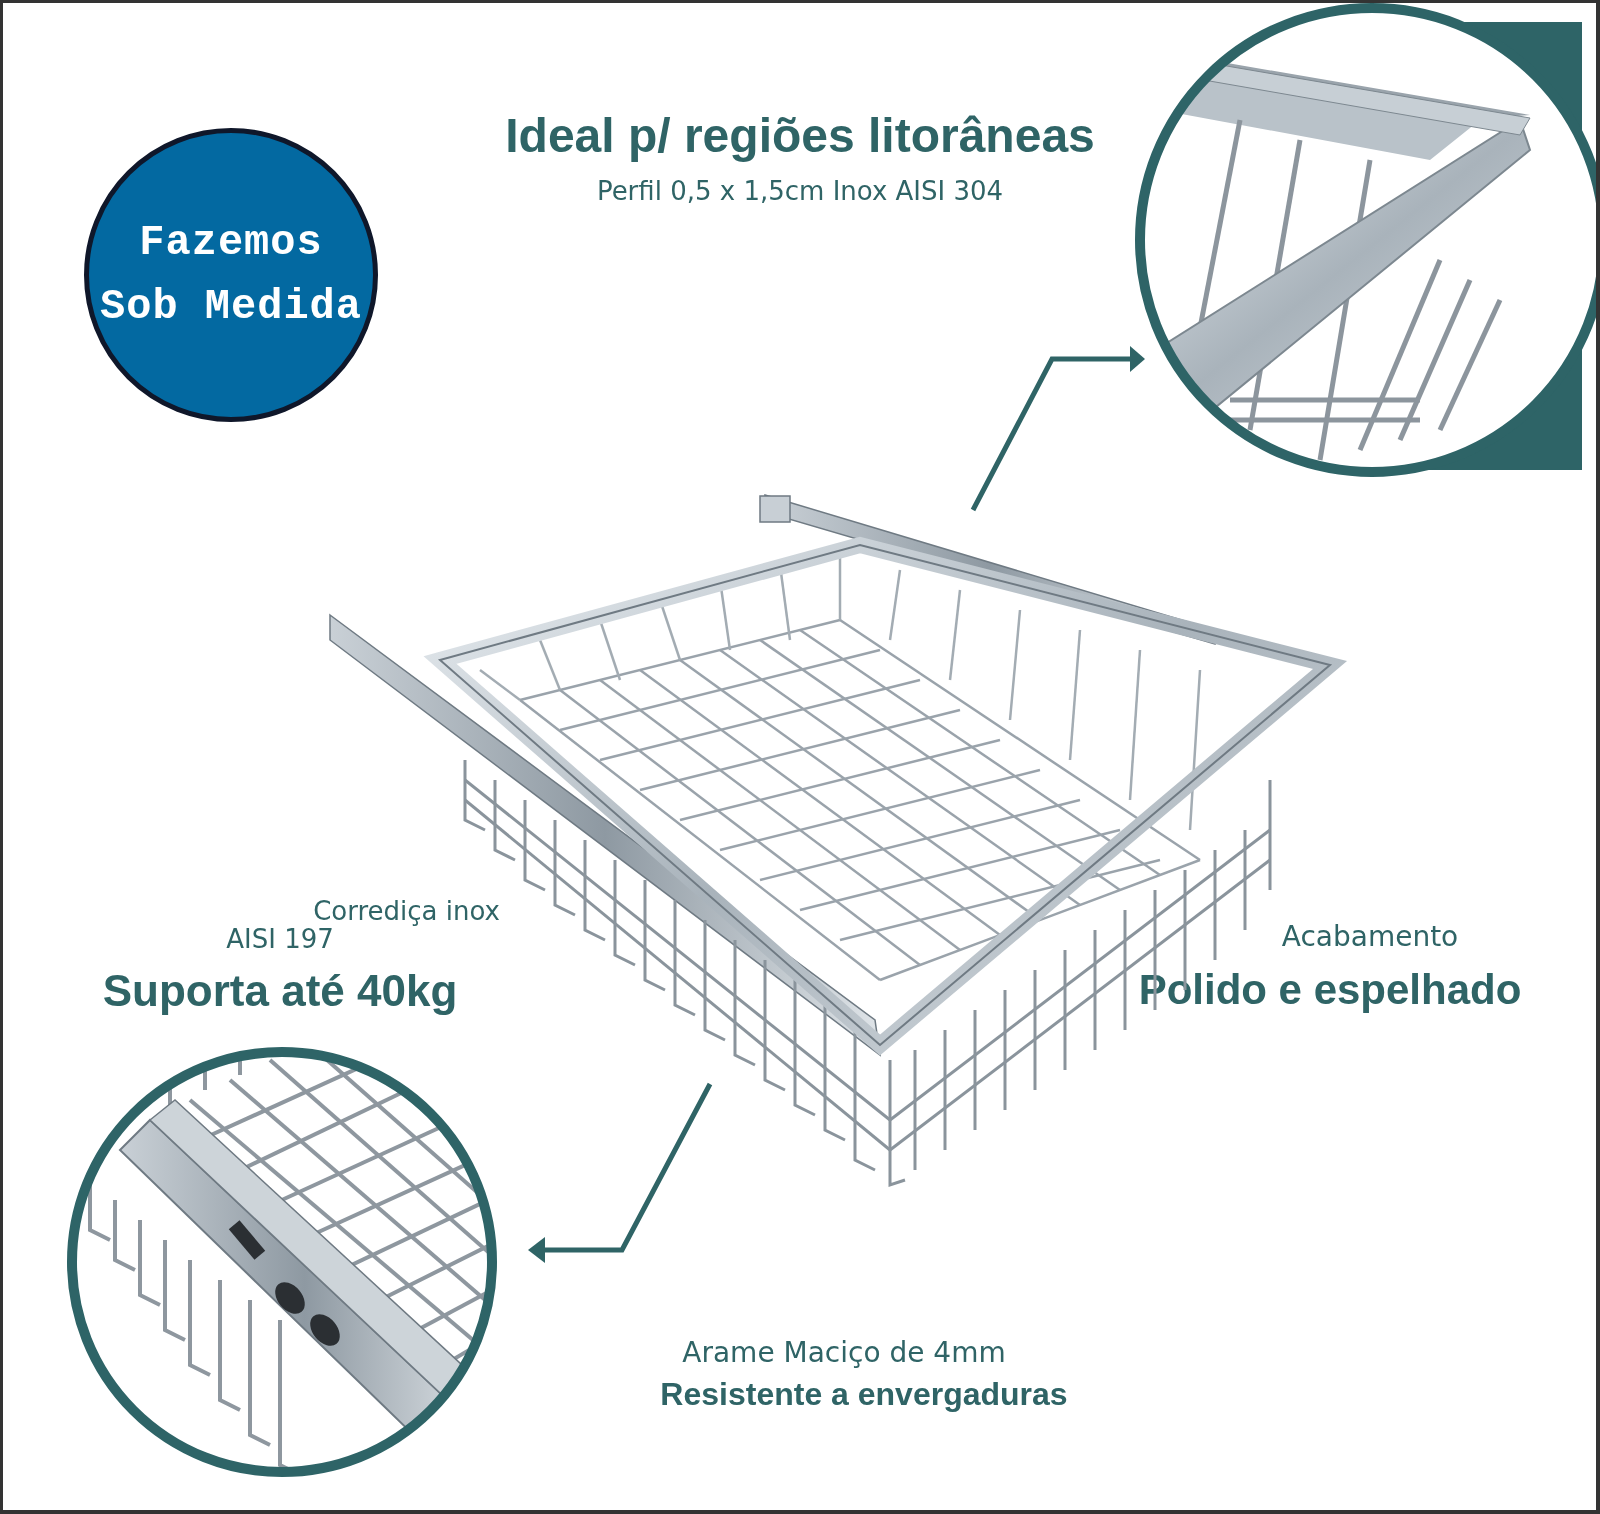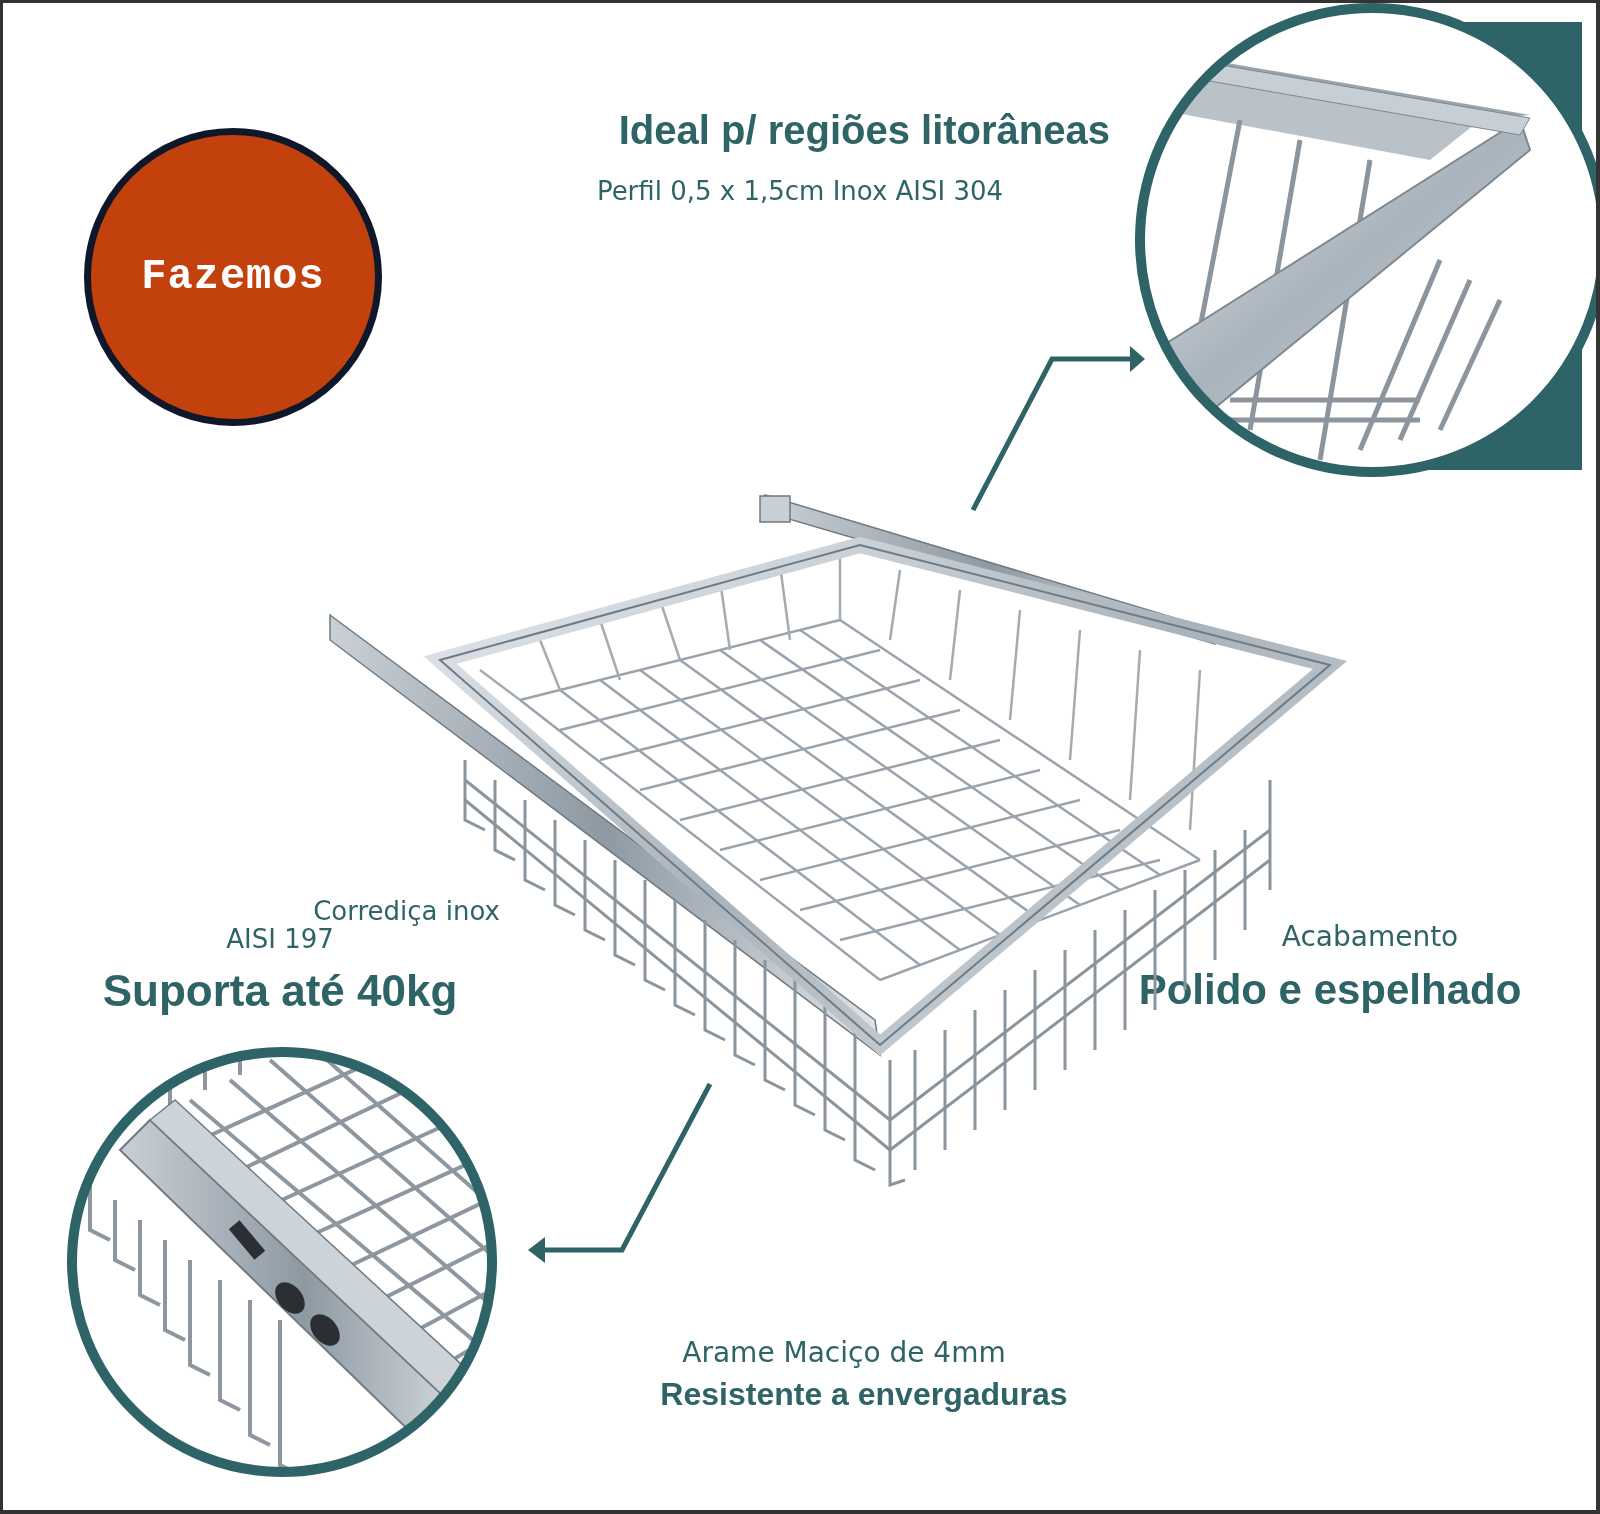--- a/index.html
+++ b/index.html
@@ -1,44 +1,45 @@
 <!DOCTYPE html>
 <html><head>
 <meta charset="utf-8">
 <style>
   html, body { margin: 0; padding: 0; }
   body { width: 1600px; height: 1514px; background: #ffffff; position: relative; overflow: hidden; font-family: "Liberation Sans", sans-serif; }
   .frame { position: absolute; left: 0; top: 0; width: 1600px; height: 1514px; box-sizing: border-box;
            border-top: 3px solid #333333; border-left: 3px solid #333333; border-right: 4px solid #333333; border-bottom: 4px solid #333333; pointer-events: none; z-index: 10; }
   .badge { position: absolute; left: 84px; top: 128px; width: 284px; height: 284px; border-radius: 50%;
-           background: #c2410c; border: 7px solid #0f172a; display: flex; flex-direction: column;
+           background: #0369a1; border: 5px solid #0f172a; display: flex; flex-direction: column;
            align-items: center; justify-content: center; }
   .badge span { font-family: "Liberation Mono", "DejaVu Sans Mono", monospace; font-weight: bold; color: #ffffff;
                 font-size: 42px; line-height: 64px; letter-spacing: 1px; }
   .txt { position: absolute; color: #2f6466; text-align: center; white-space: nowrap; }
   .bold { font-family: "Liberation Sans", sans-serif; font-weight: bold; }
   .light { font-family: "DejaVu Sans", sans-serif; font-weight: normal; }
-  .t-top-title { left: 490px; top: 108px; width: 620px; font-size: 40px; text-align: right; }
+  .t-top-title { left: 490px; top: 108px; width: 620px; font-size: 48px; }
   .t-top-sub { left: 490px; top: 176px; width: 620px; font-size: 26px; }
   .t-left-1 { left: 60px; top: 896px; width: 440px; font-size: 26px; text-align: right; }
   .t-left-2 { left: 60px; top: 924px; width: 440px; font-size: 26px; }
   .t-left-3 { left: 60px; top: 966px; width: 440px; font-size: 44px; text-align: center; }
   .t-right-1 { left: 1150px; top: 920px; width: 440px; font-size: 28px; }
   .t-right-2 { left: 1100px; top: 966px; width: 460px; font-size: 42px; }
   .t-bot-1 { left: 524px; top: 1336px; width: 640px; font-size: 28px; }
   .t-bot-2 { left: 544px; top: 1376px; width: 640px; font-size: 32px; }
   .svg-abs { position: absolute; left: 0; top: 0; }
 </style>
 </head>
 <body>
 
 <div class="frame"></div>
 
 <div class="badge">
   <span>Fazemos</span>
+  <span>Sob Medida</span>
 </div>
 
 <div class="txt bold t-top-title">Ideal p/ regiões litorâneas</div>
 <div class="txt light t-top-sub">Perfil 0,5 x 1,5cm Inox AISI 304</div>
 
 <div class="txt light t-left-1">Corrediça inox</div>
 <div class="txt light t-left-2">AISI 197</div>
 <div class="txt bold t-left-3">Suporta até 40kg</div>
 
 <div class="txt light t-right-1">Acabamento</div>

